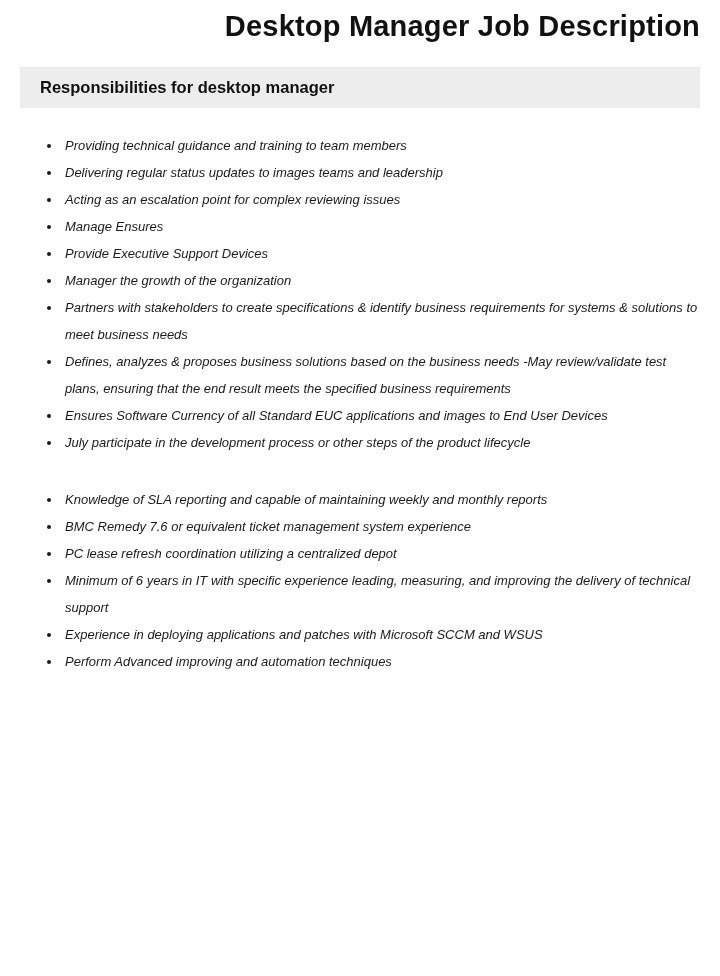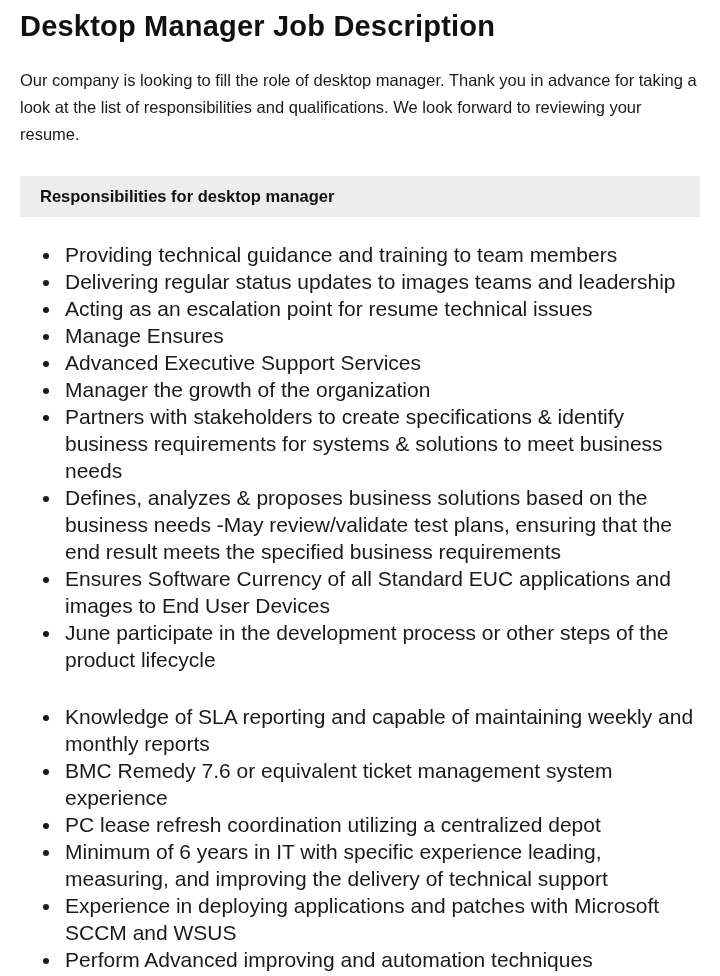--- a/index.html
+++ b/index.html
@@ -12,21 +12,21 @@
     min-height: 976px;
     color: #181818;
     font-family: "Liberation Sans", sans-serif;
     -webkit-font-smoothing: antialiased;
   }
   .page {
     padding: 0 20px 40px 20px;
     box-sizing: border-box;
   }
   .doc-title {
-    text-align: left;
+    text-align: right;
     font-size: 29px;
     font-weight: bold;
     letter-spacing: 0.2px;
     margin: 0;
     padding: 10px 0 24px 0;
     color: #111111;
   }
   .intro {
     font-size: 16.5px;
     line-height: 27px;
@@ -40,48 +40,48 @@
     color: #111111;
     padding: 11px 20px;
     margin: 0;
   }
   ul.bullet-list {
     margin: 24px 0 30px 0;
     padding-left: 42px;
     list-style: disc;
   }
   ul.bullet-list li {
-    font-size: 21px;
+    font-size: 13px;
     line-height: 27px;
     padding-left: 3px;
     color: #1a1a1a;
+    font-style: italic;
   }
 </style>
 </head>
 <body>
 
 <div class="page">
 
   <h1 class="doc-title">Desktop Manager Job Description</h1>
 
-  <p class="intro">Our company is looking to fill the role of desktop manager. Thank you in advance for taking a look at the list of responsibilities and qualifications. We look forward to reviewing your resume.</p>
 
   <div class="section-header">Responsibilities for desktop manager</div>
 
   <ul class="bullet-list">
     <li>Providing technical guidance and training to team members</li>
     <li>Delivering regular status updates to images teams and leadership</li>
-    <li>Acting as an escalation point for resume technical issues</li>
+    <li>Acting as an escalation point for complex reviewing issues</li>
     <li>Manage Ensures</li>
-    <li>Advanced Executive Support Services</li>
+    <li>Provide Executive Support Devices</li>
     <li>Manager the growth of the organization</li>
     <li>Partners with stakeholders to create specifications &amp; identify business requirements for systems &amp; solutions to meet business needs</li>
     <li>Defines, analyzes &amp; proposes business solutions based on the business needs -May review/validate test plans, ensuring that the end result meets the specified business requirements</li>
     <li>Ensures Software Currency of all Standard EUC applications and images to End User Devices</li>
-    <li>June participate in the development process or other steps of the product lifecycle</li>
+    <li>July participate in the development process or other steps of the product lifecycle</li>
   </ul>
 
 
   <ul class="bullet-list">
     <li>Knowledge of SLA reporting and capable of maintaining weekly and monthly reports</li>
     <li>BMC Remedy 7.6 or equivalent ticket management system experience</li>
     <li>PC lease refresh coordination utilizing a centralized depot</li>
     <li>Minimum of 6 years in IT with specific experience leading, measuring, and improving the delivery of technical support</li>
     <li>Experience in deploying applications and patches with Microsoft SCCM and WSUS</li>
     <li>Perform Advanced improving and automation techniques</li>

